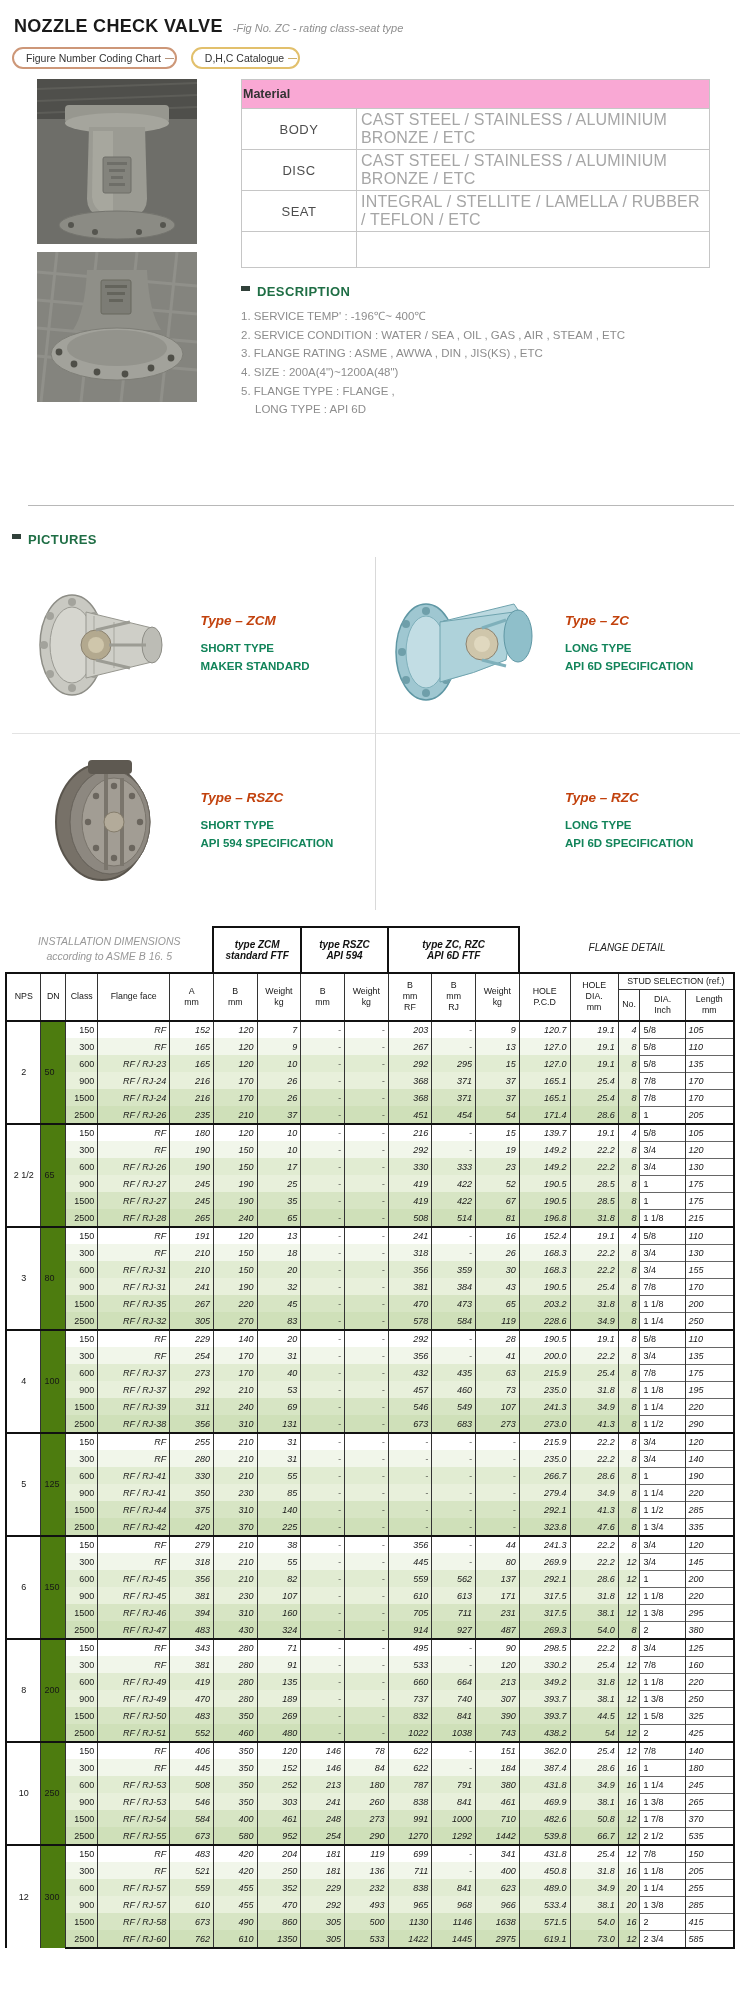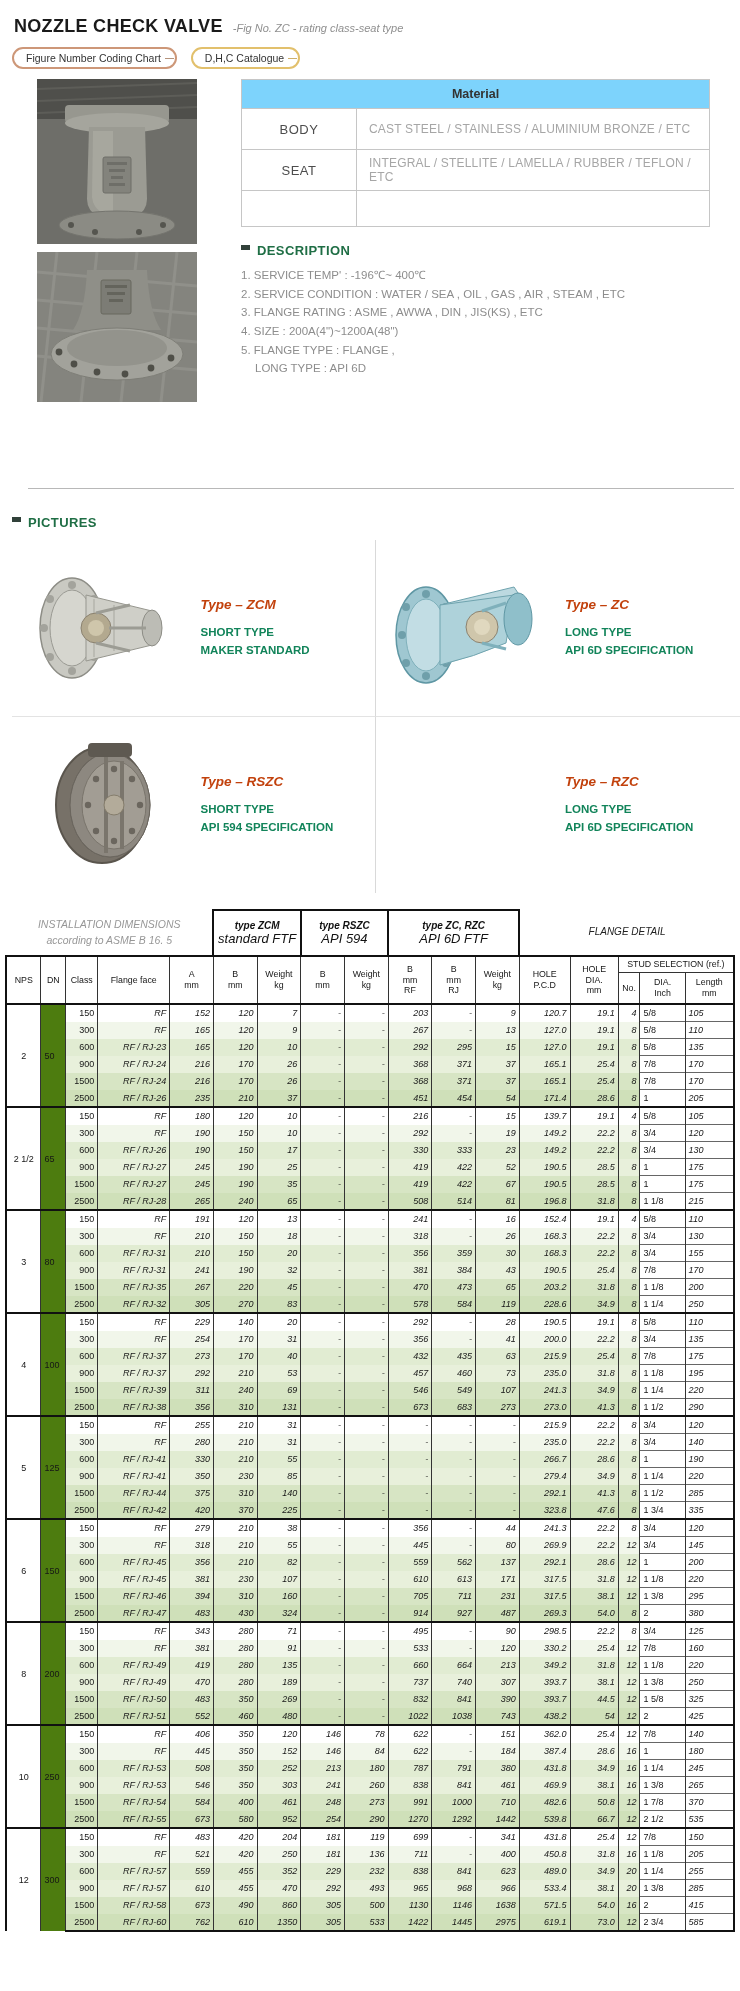--- a/index.html
+++ b/index.html
@@ -19,23 +19,23 @@
   .pill-b .tail{border-top-color:#cdb06a;}
 
   
   .content-row{display:flex;margin:10px 30px 0 37px;gap:44px;}
   .photos{width:160px;flex:0 0 160px;display:flex;flex-direction:column;gap:8px;}
   .photo svg{display:block;}
 
   .right-col{flex:1;min-width:0;}
   table.material{width:100%;border-collapse:collapse;}
   table.material td,table.material th{border:1px solid #c6c6c6;}
-  .mat-head{background:#7dd3fc;text-align:center;font-size:12.5px;font-weight:bold;color:#333;height:26px;}
+  .mat-head{background:#f9a8d4;text-align:left;font-size:12.5px;font-weight:bold;color:#333;height:26px;}
   .mat-label{width:112px;text-align:center;font-size:13px;color:#4d4d4d;height:38px;letter-spacing:.5px;}
-  .mat-value{font-size:12px;color:#a6a6a6;padding-left:12px;letter-spacing:.2px;}
+  .mat-value{font-size:16px;color:#a6a6a6;padding-left:4px;letter-spacing:.2px;}
   .mat-empty td{height:33px;}
 
   .sec-head{display:flex;align-items:center;font-size:13px;color:#1f6e45;letter-spacing:.4px;font-weight:bold;}
   .sq{width:9px;height:5px;background:#31413a;display:inline-block;margin-right:7px;margin-top:-6px;}
   .description{margin-top:16px;}
   .desc-items{margin-top:8px;}
   .desc-item{font-size:11.5px;color:#8d8d8d;line-height:1.62;}
   .desc-item.cont{padding-left:14px;}
 
   .divider{border:0;border-top:1px solid #b8b8b8;margin:86px 6px 0 28px;}
@@ -52,21 +52,21 @@
   .pic-line{font-size:11.5px;font-weight:bold;color:#12845a;line-height:1.55;}
 
   
   table.dim{border-collapse:collapse;table-layout:fixed;width:730px;margin:16px 4px 0 5px;font-size:9px;color:#161616;}
   .dim th,.dim td{padding:0 3px;overflow:hidden;}
   .h-top td{border:0;border-bottom:2px solid #111;height:44px;vertical-align:middle;}
   .inst{font-style:italic;color:#979797;font-size:10.5px;text-align:center;line-height:1.45;}
   .inst span{display:block;}
   td.gbox{border:2px solid #111;text-align:center;}
   .g-l1{font-weight:bold;font-style:italic;font-size:10px;color:#111;}
-  .g-l2{font-style:italic;font-size:13px;color:#111;}
+  .g-l2{font-style:italic;font-size:10px;color:#111;font-weight:bold;}
   .ht-right{vertical-align:bottom;text-align:center;}
   .fd{font-style:italic;font-size:10px;color:#222;padding-bottom:3px;display:inline-block;}
   .h-cols th,.h-sub th{border:1px solid #333;font-weight:normal;white-space:pre-line;
       vertical-align:middle;text-align:center;font-size:8.8px;line-height:1.25;}
   .h-cols th{border-top:2px solid #111;}
   .h-cols th:first-child{border-left:2px solid #111;}
   .h-cols th.stud-h{height:15px;border-right:2px solid #111;}
   .h-sub th{height:30px;}
   .h-sub th:last-child{border-right:2px solid #111;}
   .dim thead{border-bottom:2px solid #111;}
@@ -176,20 +176,24 @@
     </div>
 
     <div class="right-col">
       <table class="material">
         <tbody>
             <tr>
               <td class="mat-head" colspan="2">Material</td>
             </tr>
         <tr>
           <td class="mat-label">BODY</td>
+          <td class="mat-value">CAST STEEL / STAINLESS / ALUMINIUM BRONZE / ETC</td>
+        </tr>
+        <tr>
+          <td class="mat-label">DISC</td>
           <td class="mat-value">CAST STEEL / STAINLESS / ALUMINIUM BRONZE / ETC</td>
         </tr>
         <tr>
           <td class="mat-label">SEAT</td>
           <td class="mat-value">INTEGRAL / STELLITE / LAMELLA / RUBBER / TEFLON / ETC</td>
         </tr>
         <tr class="mat-empty">
               <td></td>
               <td></td>
             </tr>

